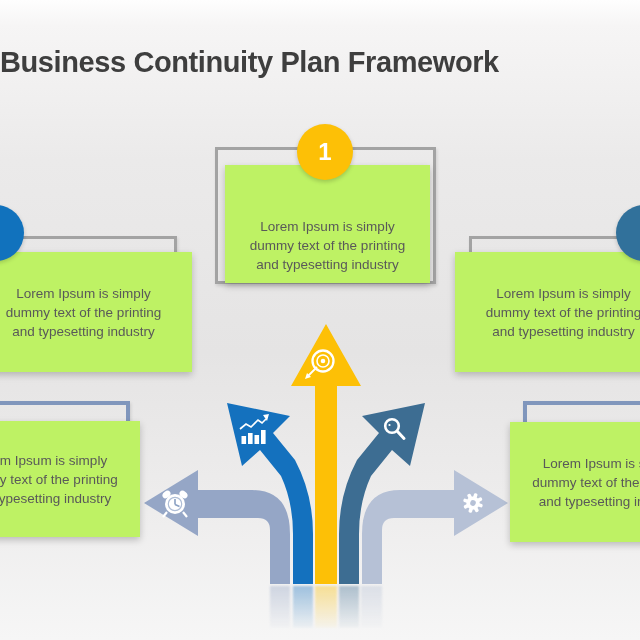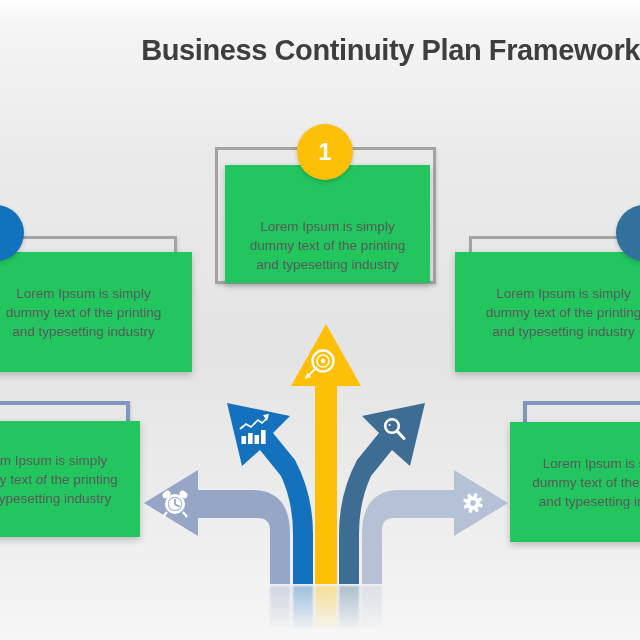--- a/index.html
+++ b/index.html
@@ -2,28 +2,28 @@
 <html><head>
 <meta charset="utf-8">
 <style>
   html,body{margin:0;padding:0;}
   body{
     width:640px;height:640px;overflow:hidden;position:relative;
     font-family:"Liberation Sans",sans-serif;
     background:linear-gradient(180deg,#fefefe 0%,#f6f5f5 4%,#ebeaea 25%,#e5e4e4 55%,#eeeded 80%,#f6f6f6 100%);
   }
   .title{
-    position:absolute;left:0;top:34px;width:640px;text-align:right;
+    position:absolute;left:0;top:46px;width:640px;text-align:left;
     font-size:29px;font-weight:700;letter-spacing:-0.4px;color:#3e3e3e;margin:0;
   }
   .frame{position:absolute;background:transparent;box-shadow:1px 2px 3px rgba(0,0,0,0.12);}
   .frame.gray{border:3px solid #a3a3a3;}
   .frame.blue{border:4px solid #8096bc;}
   .card{
-    position:absolute;background:#22c55e;box-shadow:0 3px 7px rgba(0,0,0,0.22);
+    position:absolute;background:#bef264;box-shadow:0 3px 7px rgba(0,0,0,0.22);
     display:flex;align-items:center;justify-content:center;
     color:#595959;font-size:13.5px;line-height:19px;text-align:center;
   }
   .card .txt{width:166px;}
   .card.top-card{align-items:flex-end;}
   .card.top-card .txt{margin-bottom:9px;}
   .circle{
     position:absolute;width:56px;height:56px;border-radius:50%;
     display:flex;align-items:center;justify-content:center;
     color:#ffffff;font-size:24px;font-weight:700;

